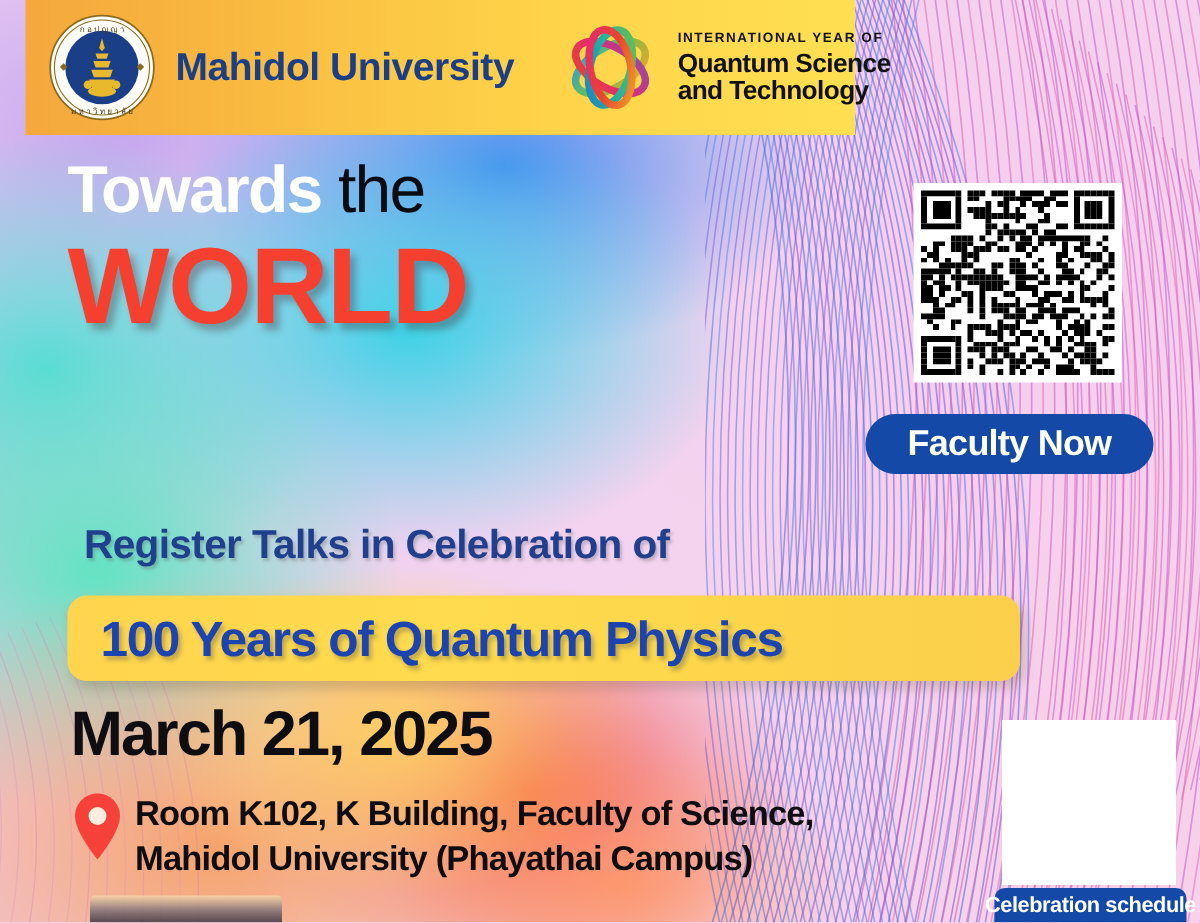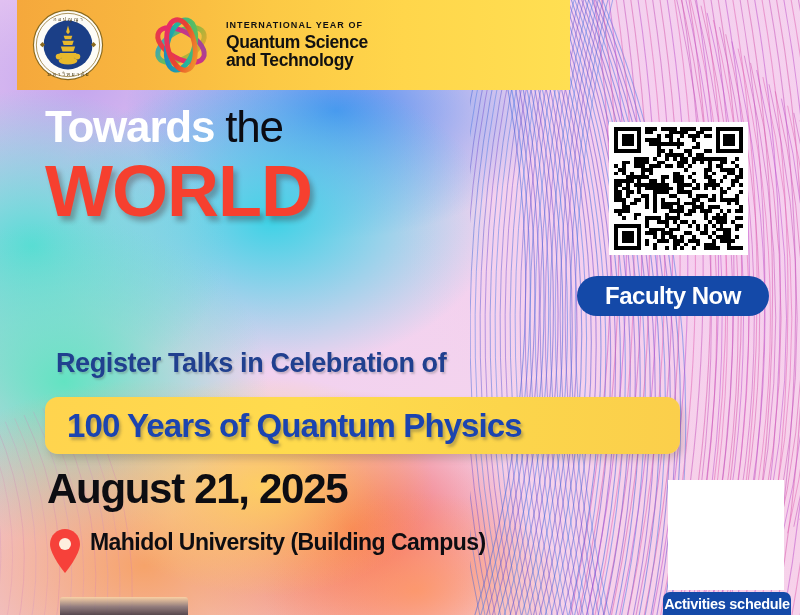--- a/index.html
+++ b/index.html
@@ -290,20 +290,21 @@
         <circle cx="37" cy="66" r="4"></circle>
         <circle cx="63" cy="66" r="4"></circle>
       </g>
       <g fill="#8a6a1e">
         <rect x="12" y="47" width="5" height="5" transform="rotate(45 14.5 49.5)"></rect>
         <rect x="83" y="47" width="5" height="5" transform="rotate(45 85.5 49.5)"></rect>
       </g>
     </svg>
 
     <div class="uni-text">
+      <div class="uni-name">Mahidol University</div>
     </div>
 
     <div class="iyq">
       <svg class="iyq-mark" viewBox="0 0 100 104">
         <defs>
           <linearGradient id="g1" x1="0" y1="0" x2="1" y2="1">
             <stop offset="0" stop-color="#2e9fd6"></stop>
               <stop offset="0.45" stop-color="#6fbf4a"></stop>
             <stop offset="1" stop-color="#f1a52b"></stop>
           </linearGradient>
@@ -344,29 +345,30 @@
     </div>
     <div class="h-big l2">WORLD</div>
   </div>
 
   <div class="subtitle">Register Talks in Celebration of</div>
 
   <div class="banner">
     <div class="banner-text">100 Years of Quantum Physics</div>
   </div>
 
-  <div class="date">August 21, 2025</div>
+  <div class="date">March 21, 2025</div>
 
   <div class="venue">
     <svg class="pin" viewBox="0 0 34 46">
       <path d="M17 1C8.7 1 2 7.7 2 16c0 11 15 29 15 29s15-18 15-29C32 7.7 25.3 1 17 1z" fill="#f6413a"></path>
       <circle cx="17" cy="16" r="6" fill="#fdeede"></circle>
     </svg>
     <div class="venue-text">
-      <div>Mahidol University (Building Campus)</div>
+      <div>Room K102, K Building, Faculty of Science,</div>
+      <div>Mahidol University (Phayathai Campus)</div>
     </div>
   </div>
 
   <div class="qr-main">
     <div class="qrgrid" id="qr1" style="grid-template-columns: repeat(33, 1fr); grid-template-rows: repeat(33, 1fr);">
         <i style="background: rgb(0, 0, 0);"></i>
         <i style="background: rgb(0, 0, 0);"></i>
         <i style="background: rgb(0, 0, 0);"></i>
         <i style="background: rgb(0, 0, 0);"></i>
         <i style="background: rgb(0, 0, 0);"></i>
@@ -2301,18 +2303,18 @@
         <i style="background: rgb(0, 0, 0);"></i>
         <i style="background: rgb(255, 255, 255);"></i>
         <i style="background: rgb(0, 0, 0);"></i>
         <i style="background: rgb(255, 255, 255);"></i>
         <i style="background: rgb(255, 255, 255);"></i>
         <i style="background: rgb(255, 255, 255);"></i>
       </div>
   </div>
 
   <div class="btn-sched">
-    <span>Activities schedule</span>
+    <span>Celebration schedule</span>
   </div>
 
   <div class="photo-peek"></div>
 
 </div>
 
 </body></html>

